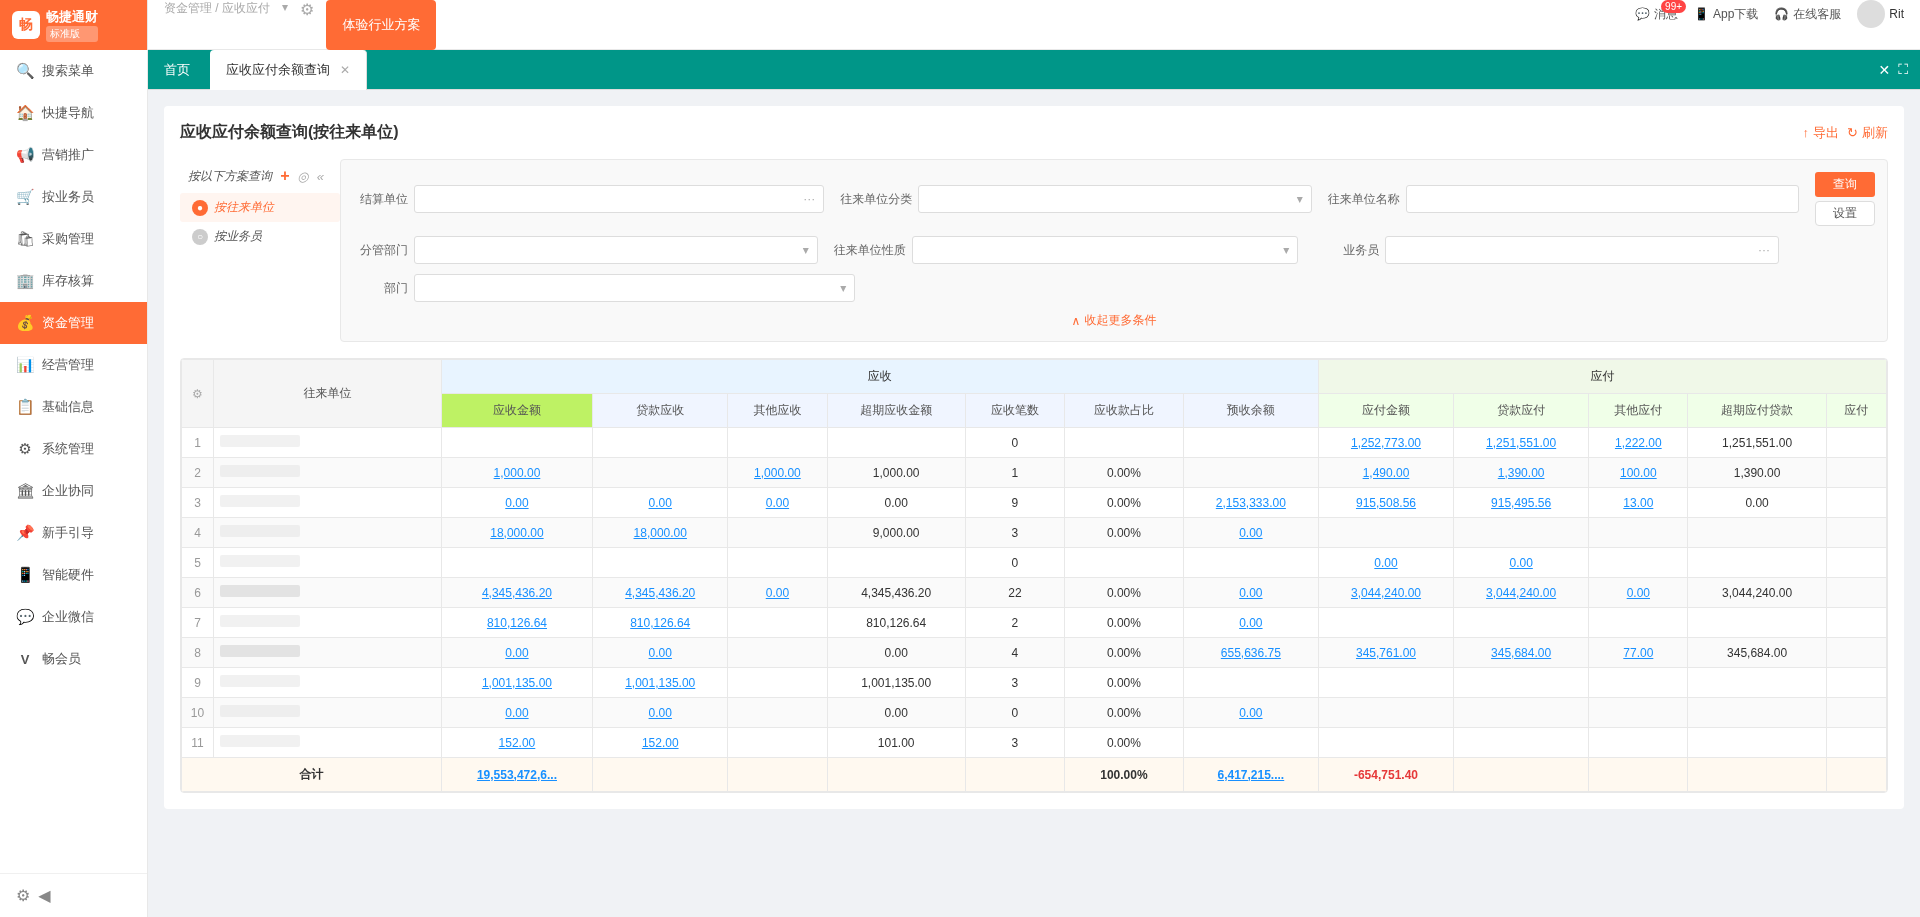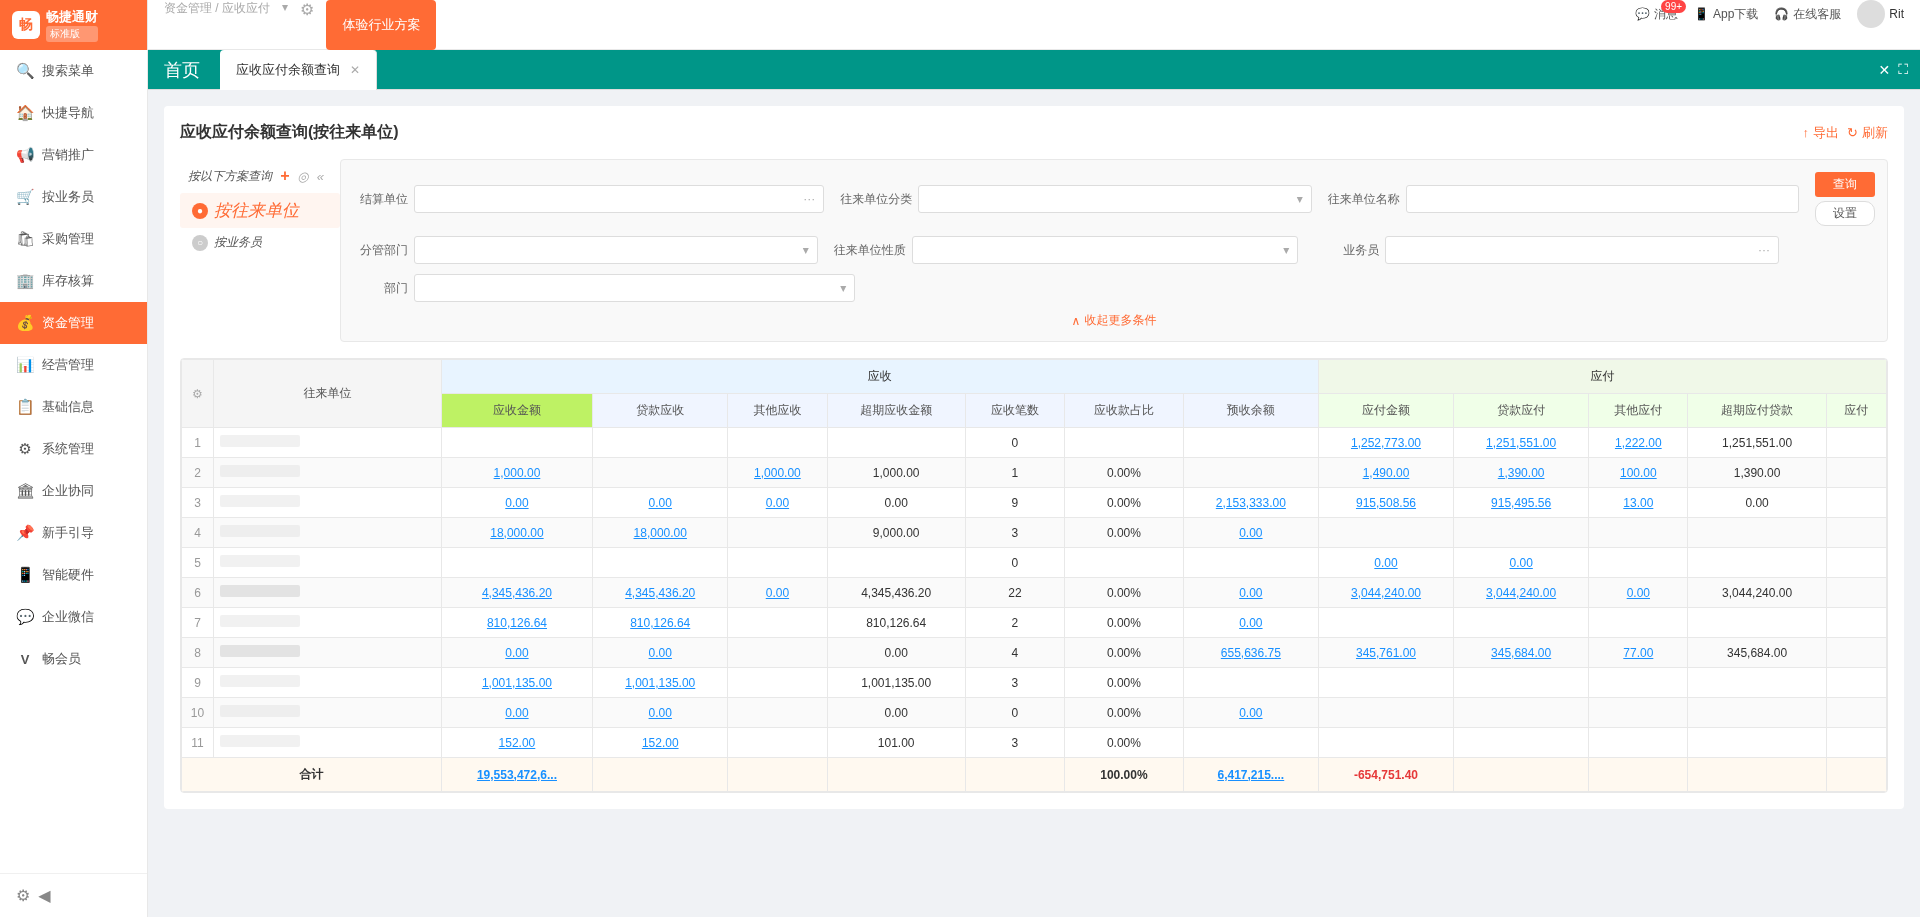--- a/index.html
+++ b/index.html
@@ -175,21 +175,21 @@
       <span>在线客服</span>
     </div>
     <div class="header-user">
       <div class="header-avatar" style="background:#ddd;"></div>
       <span>Rit</span>
     </div>
   </div>
 </div>
 
 <div class="tab-bar" style="background:#009688;">
-  <div class="tab-home" style="color:#fff;font-size:18px;">
+  <div class="tab-home" style="color:#fff;font-size:13px;">
     <span>首页</span>
   </div>
   <div class="tab-item" style="background:#fff;color:#333;border-radius:4px 4px 0 0;margin-left:4px;">
     <span>应收应付余额查询</span>
     <span class="close">✕</span>
   </div>
   <div class="tab-right">
     <span class="tab-close-btn" style="color:#fff;">✕</span>
     <span class="tab-expand-btn" style="color:#fff;">⛶</span>
   </div>
@@ -216,21 +216,21 @@
 
       <div class="left-nav">
         <div style="display:flex;align-items:center;gap:8px;margin-bottom:8px;padding:0 8px;">
           <span style="font-size:12px;color:#555;">按以下方案查询</span>
           <span style="color:#ff6b35;cursor:pointer;font-size:16px;font-weight:bold;">+</span>
           <span style="color:#aaa;cursor:pointer;font-size:13px;">◎</span>
           <span style="color:#aaa;cursor:pointer;font-size:13px;">«</span>
         </div>
         <div class="left-nav-item active">
           <span style="width:16px;height:16px;background:#ff6b35;border-radius:50%;display:inline-flex;align-items:center;justify-content:center;color:#fff;font-size:10px;">●</span>
-          <span style="color:#ff6b35;font-size:17px;">按往来单位</span>
+          <span style="color:#ff6b35;font-size:12px;">按往来单位</span>
         </div>
         <div class="left-nav-item">
           <span style="width:16px;height:16px;background:#ccc;border-radius:50%;display:inline-flex;align-items:center;justify-content:center;color:#fff;font-size:10px;">○</span>
           <span style="color:#555;font-size:12px;">按业务员</span>
         </div>
       </div>
 
       <div style="flex:1;background:#f9f9f9;border:1px solid #e8e8e8;border-radius:4px;padding:12px;">
 
         <div style="display:flex;gap:16px;margin-bottom:10px;align-items:center;">
@@ -248,21 +248,21 @@
                 <span style="color:#aaa;">▾</span>
             </div>
           </div>
           <div style="display:flex;align-items:center;gap:6px;flex:1;">
             <span style="color:#666;font-size:12px;min-width:65px;text-align:right;">往来单位名称</span>
             <div style="flex:1;height:28px;border:1px solid #ddd;border-radius:3px;padding:0 8px;font-size:12px;background:#fff;display:flex;align-items:center;cursor:pointer;">
             </div>
           </div>
           <div style="display:flex;flex-direction:column;gap:4px;">
             <button class="btn-query" style="background:#ff6b35;color:#fff;border:none;padding:4px 18px;border-radius:3px;cursor:pointer;font-size:12px;">查询</button>
-            <button class="btn-settings" style="background:#fff;color:#555;border:1px solid #ddd;padding:3px 14px;border-radius:10px;cursor:pointer;font-size:12px;">设置</button>
+            <button class="btn-settings" style="background:#fff;color:#555;border:1px solid #ddd;padding:3px 14px;border-radius:4px;cursor:pointer;font-size:12px;">设置</button>
           </div>
         </div>
 
         <div style="display:flex;gap:16px;margin-bottom:10px;align-items:center;">
           <div style="display:flex;align-items:center;gap:6px;flex:1;">
             <span style="color:#666;font-size:12px;min-width:55px;text-align:right;">分管部门</span>
             <div style="flex:1;height:28px;border:1px solid #ddd;border-radius:3px;padding:0 8px;font-size:12px;background:#fff;display:flex;align-items:center;justify-content:space-between;cursor:pointer;">
               <span></span>
                 <span style="color:#aaa;">▾</span>
             </div>

